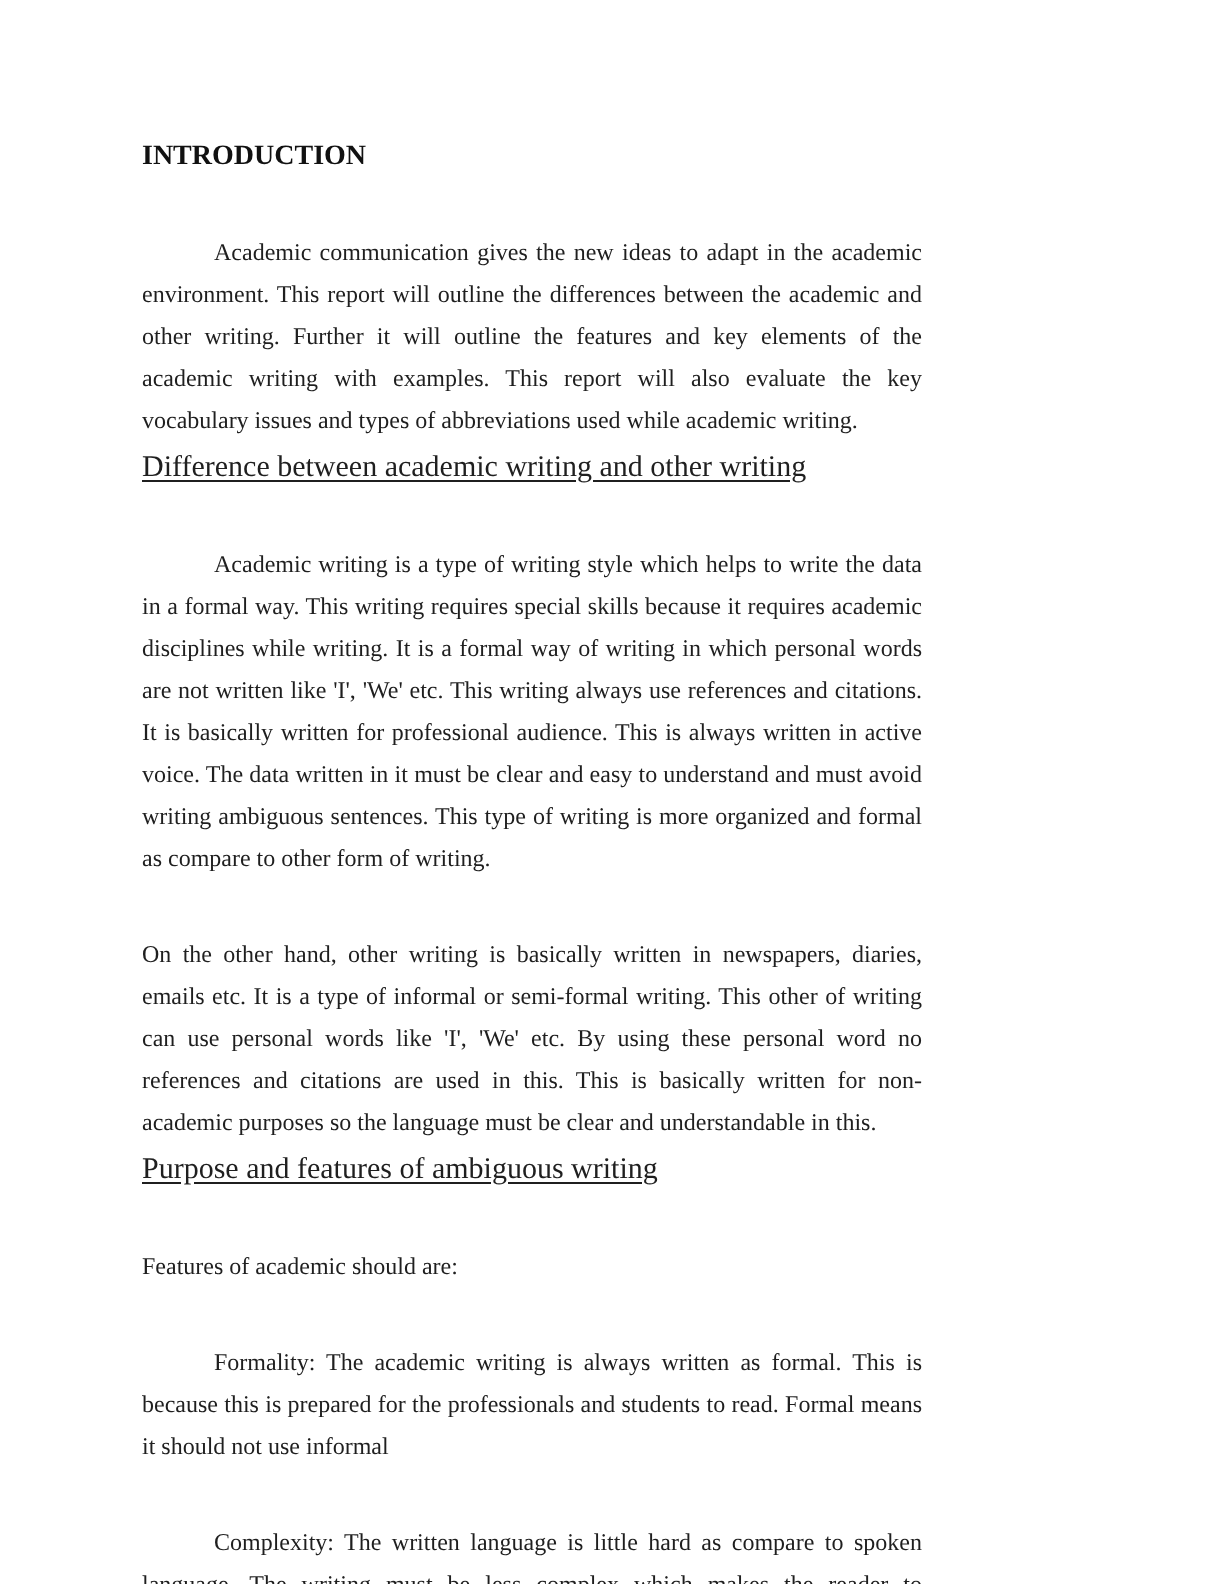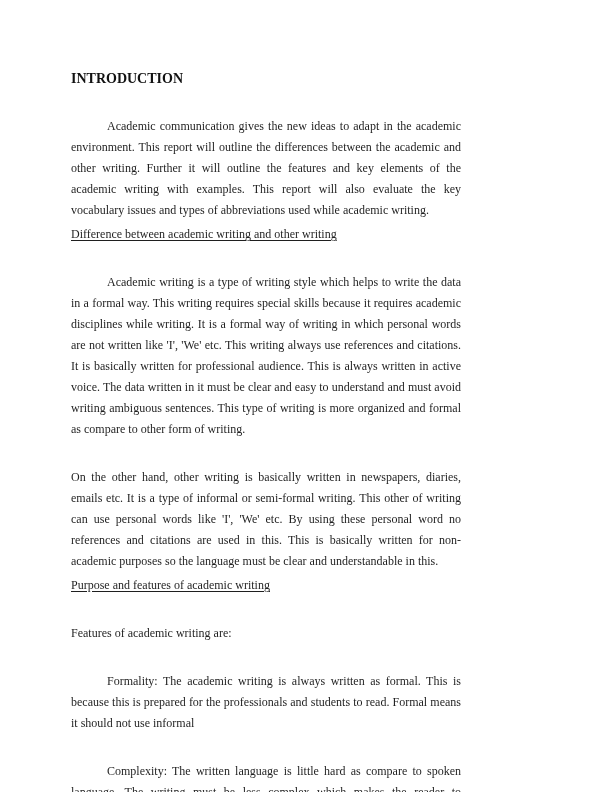--- a/index.html
+++ b/index.html
@@ -25,21 +25,21 @@
     margin-bottom: 2px;
     color: #111111;
   }
   .para {
     text-align: justify;
     text-justify: inter-word;
     margin-top: 27px;
   }
   .para.indent { text-indent: 36px; }
   .subheading {
-    font-size: 12px;
+    font-size: 15px;
     font-weight: normal;
     text-decoration: underline;
     text-underline-offset: 2px;
     line-height: 21px;
     margin-top: 3px;
   }
 </style>
 </head>
 <body>
 
@@ -48,22 +48,22 @@
   <h1 class="doc-title">INTRODUCTION</h1>
 
   <p class="para indent">Academic communication gives the new ideas to adapt in the academic environment. This report will outline the differences between the academic and other writing. Further it will outline the features and key elements of the academic writing with examples. This report will also evaluate the key vocabulary issues and types of abbreviations used while academic writing.</p>
 
   <h2 class="subheading">Difference between academic writing and other writing</h2>
 
   <p class="para indent">Academic writing is a type of writing style which helps to write the data in a formal way. This writing requires special skills because it requires academic disciplines while writing. It is a formal way of writing in which personal words are not written like 'I', 'We' etc. This writing always use references and citations. It is basically written for professional audience. This is always written in active voice. The data written in it must be clear and easy to understand and must avoid writing ambiguous sentences. This type of writing is more organized and formal as compare to other form of writing.</p>
 
   <p class="para">On the other hand, other writing is basically written in newspapers, diaries, emails etc. It is a type of informal or semi-formal writing. This other of writing can use personal words like 'I', 'We' etc. By using these personal word no references and citations are used in this. This is basically written for non-academic purposes so the language must be clear and understandable in this.</p>
 
-  <h2 class="subheading">Purpose and features of academic writing</h2>
+  <h2 class="subheading">Purpose and features of ambiguous writing</h2>
 
 
-  <p class="para">Features of academic writing are:</p>
+  <p class="para">Features of academic should are:</p>
 
   <p class="para indent">Formality: The academic writing is always written as formal. This is because this is prepared for the professionals and students to read. Formal means it should not use informal</p>
 
   <p class="para indent">Complexity: The written language is little hard as compare to spoken language. The writing must be less complex which makes the reader to understand the data in a better way. The written data should be clear and easy for the reader to understand it should not use the words which makes reader confused.</p>
 
 </div>
 
 </body></html>

